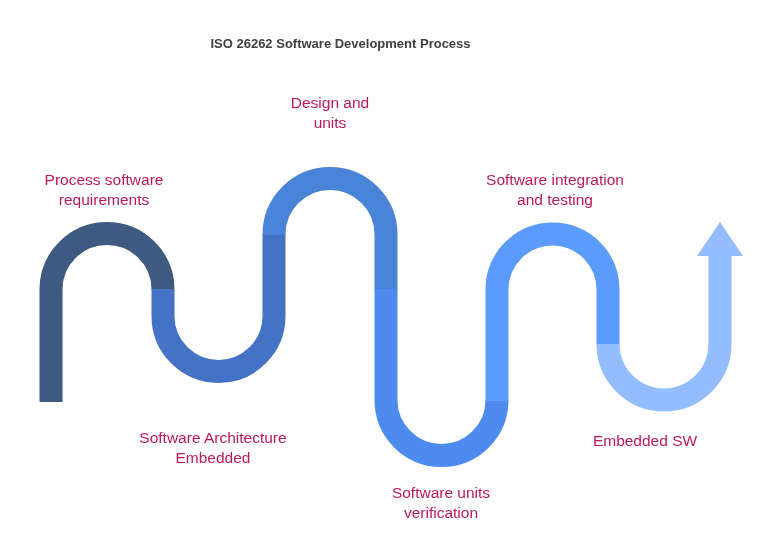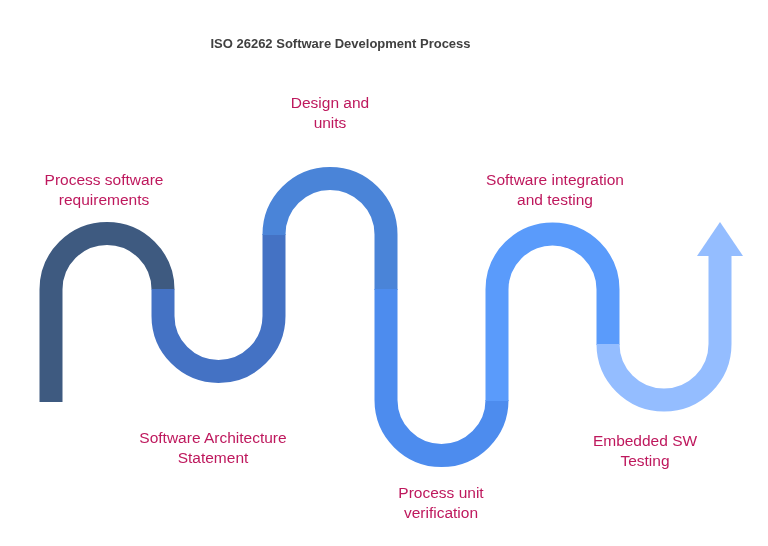--- a/index.html
+++ b/index.html
@@ -31,34 +31,33 @@
   <polygon fill="#94bdff" points="697,256 720,222 743,256"></polygon>
 </svg>
 
 <div class="label" style="left:14px; top:170px; width:180px;">
   <div>Process software</div>
   <div>requirements</div>
 </div>
 
 <div class="label" style="left:113px; top:428px; width:200px;">
   <div>Software Architecture</div>
-  <div>Statement</div>
+  <div>Embedded</div>
 </div>
 
 <div class="label" style="left:240px; top:93px; width:180px;">
   <div>Design and</div>
   <div>units</div>
 </div>
 
 <div class="label" style="left:351px; top:483px; width:180px;">
-  <div>Process unit</div>
+  <div>Software units</div>
   <div>verification</div>
 </div>
 
 <div class="label" style="left:460px; top:170px; width:190px;">
   <div>Software integration</div>
   <div>and testing</div>
 </div>
 
 <div class="label" style="left:565px; top:407px; width:160px;margin-top:24px;">
   <div>Embedded SW</div>
-  <div>Testing</div>
 </div>
 
 </body></html>

